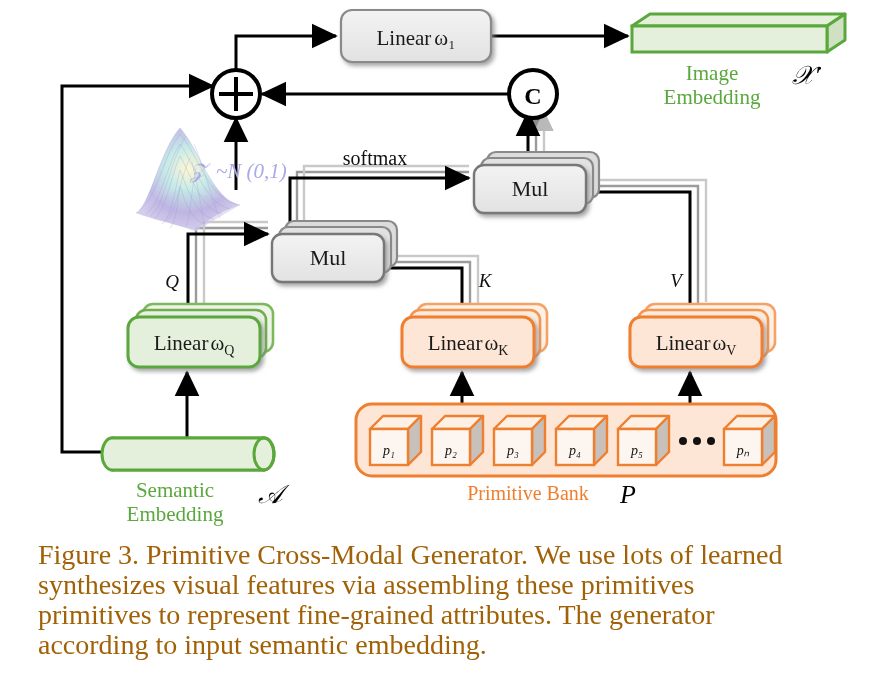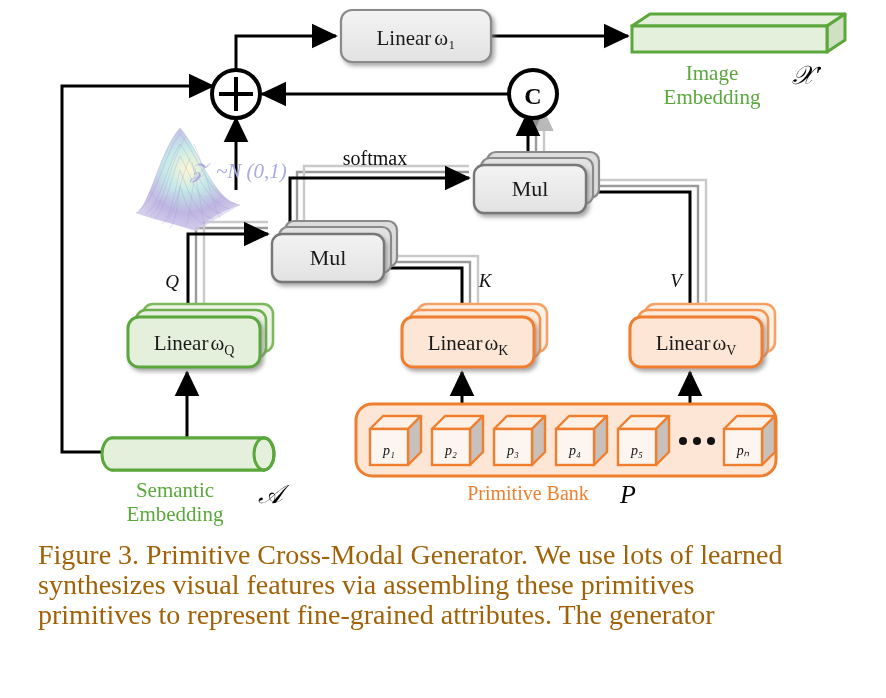--- a/index.html
+++ b/index.html
@@ -271,15 +271,16 @@
 
       <text x="528" y="500" text-anchor="middle" class="orangelabel">Primitive Bank</text>
       <text x="620" y="503" class="calg">P</text>
     </g>
   </svg>
 
   <div class="caption">
     <span class="cap-line">Figure 3. Primitive Cross-Modal Generator. We use lots of learned</span>
     <span class="cap-line">synthesizes visual features via assembling these primitives</span>
     <span class="cap-line">primitives to represent fine-grained attributes.   The generator</span>
+    <span class="cap-line">according to input semantic embedding.</span>
   </div>
 
 </div>
 
 </body></html>

